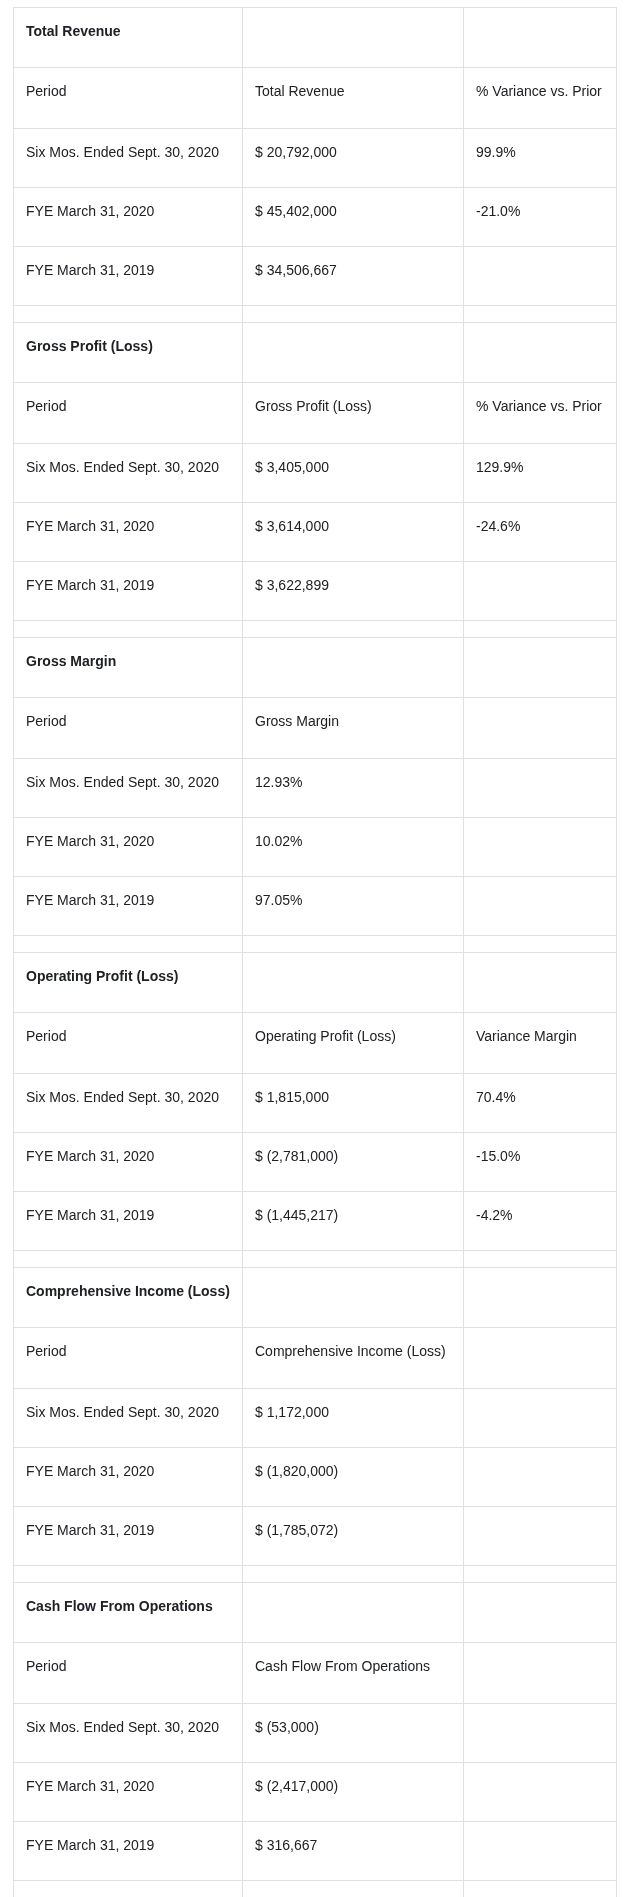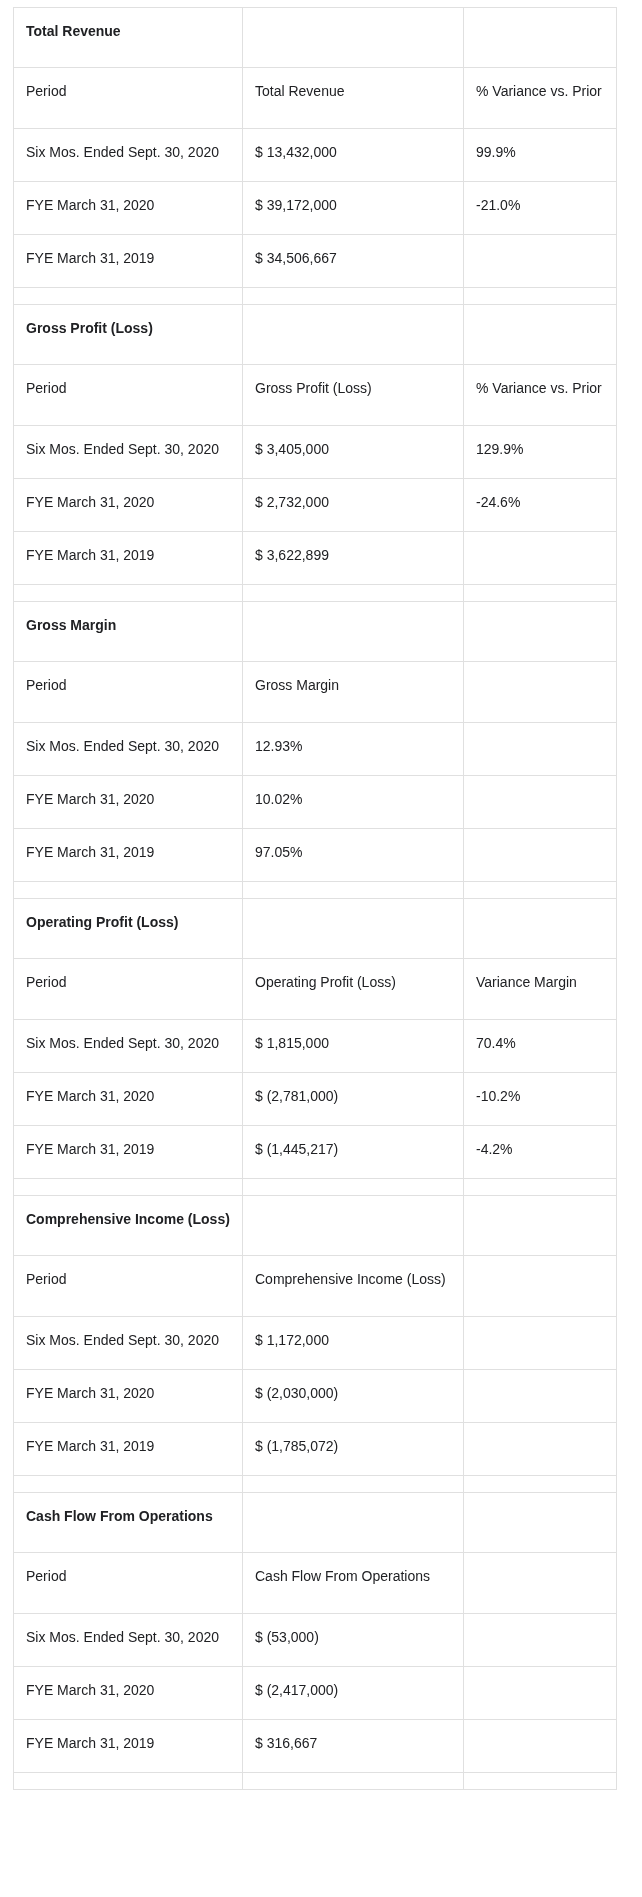--- a/index.html
+++ b/index.html
@@ -29,21 +29,21 @@
     box-sizing: border-box;
     padding: 14px 12px 0 12px;
     font-size: 14px;
     line-height: 19px;
     color: #202124;
     overflow: hidden;
     white-space: nowrap;
   }
   tr.r-title td  { height: 60px; }
   tr.r-cols td   { height: 61px; }
-  tr.r-data td   { height: 53px; }
+  tr.r-data td   { height: 59px; }
   tr.r-spacer td { height: 17px; padding: 0; }
   td.c-title {
     font-weight: 700;
     color: #1f1f1f;
   }
 </style>
 </head>
 <body>
 
 <table class="fin-table">
@@ -58,26 +58,26 @@
         <td></td>
         <td></td>
       </tr>
       <tr class="r-cols">
         <td>Period</td>
         <td>Total Revenue</td>
         <td>% Variance vs. Prior</td>
       </tr>
       <tr class="r-data">
         <td>Six Mos. Ended Sept. 30, 2020</td>
-        <td>$ 13,432,000</td>
+        <td>$ 20,792,000</td>
         <td>99.9%</td>
       </tr>
       <tr class="r-data">
         <td>FYE March 31, 2020</td>
-        <td>$ 39,172,000</td>
+        <td>$ 45,402,000</td>
         <td>-21.0%</td>
       </tr>
       <tr class="r-data">
         <td>FYE March 31, 2019</td>
         <td>$ 34,506,667</td>
         <td></td>
       </tr>
       <tr class="r-spacer">
         <td></td>
         <td></td>
@@ -93,21 +93,21 @@
         <td>Gross Profit (Loss)</td>
         <td>% Variance vs. Prior</td>
       </tr>
       <tr class="r-data">
         <td>Six Mos. Ended Sept. 30, 2020</td>
         <td>$ 3,405,000</td>
         <td>129.9%</td>
       </tr>
       <tr class="r-data">
         <td>FYE March 31, 2020</td>
-        <td>$ 2,732,000</td>
+        <td>$ 3,614,000</td>
         <td>-24.6%</td>
       </tr>
       <tr class="r-data">
         <td>FYE March 31, 2019</td>
         <td>$ 3,622,899</td>
         <td></td>
       </tr>
       <tr class="r-spacer">
         <td></td>
         <td></td>
@@ -154,21 +154,21 @@
         <td>Variance Margin</td>
       </tr>
       <tr class="r-data">
         <td>Six Mos. Ended Sept. 30, 2020</td>
         <td>$ 1,815,000</td>
         <td>70.4%</td>
       </tr>
       <tr class="r-data">
         <td>FYE March 31, 2020</td>
         <td>$ (2,781,000)</td>
-        <td>-10.2%</td>
+        <td>-15.0%</td>
       </tr>
       <tr class="r-data">
         <td>FYE March 31, 2019</td>
         <td>$ (1,445,217)</td>
         <td>-4.2%</td>
       </tr>
       <tr class="r-spacer">
         <td></td>
         <td></td>
         <td></td>
@@ -183,21 +183,21 @@
         <td>Comprehensive Income (Loss)</td>
         <td></td>
       </tr>
       <tr class="r-data">
         <td>Six Mos. Ended Sept. 30, 2020</td>
         <td>$ 1,172,000</td>
         <td></td>
       </tr>
       <tr class="r-data">
         <td>FYE March 31, 2020</td>
-        <td>$ (2,030,000)</td>
+        <td>$ (1,820,000)</td>
         <td></td>
       </tr>
       <tr class="r-data">
         <td>FYE March 31, 2019</td>
         <td>$ (1,785,072)</td>
         <td></td>
       </tr>
       <tr class="r-spacer">
         <td></td>
         <td></td>

